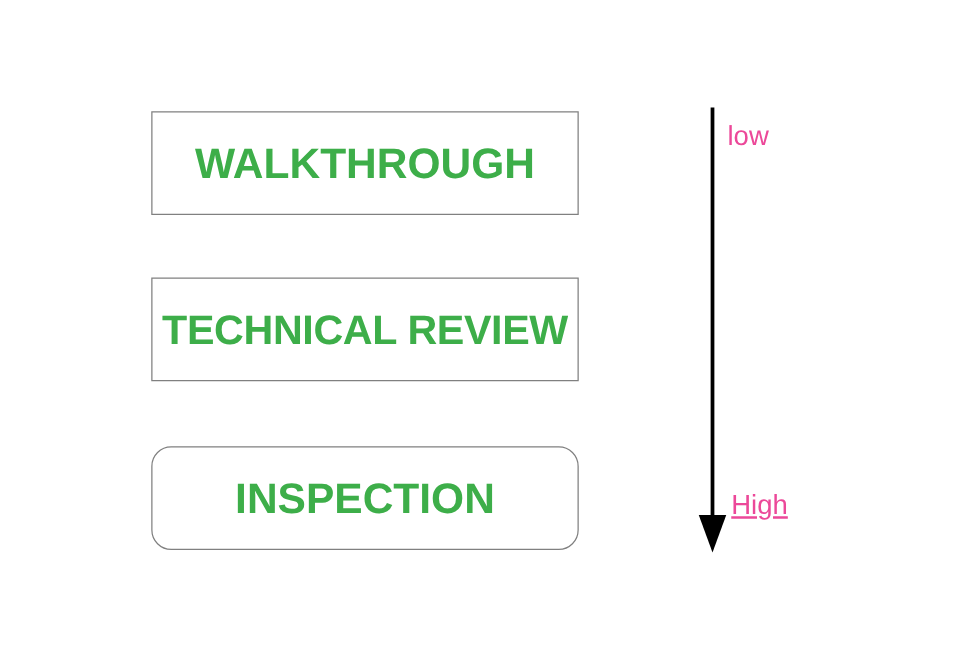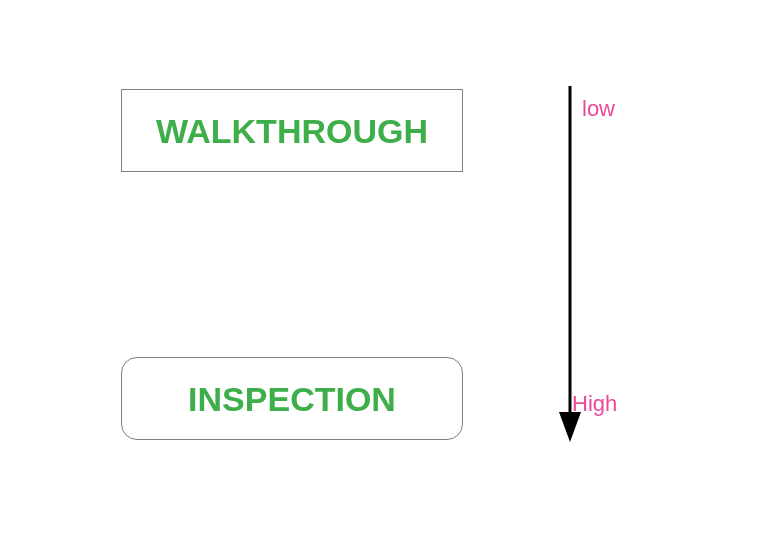--- a/index.html
+++ b/index.html
@@ -66,31 +66,34 @@
   .axis-label {
     position: absolute;
     font-family: "Liberation Sans", sans-serif;
     font-weight: normal;
     font-size: 22px;
     line-height: 1;
     color: #ec4899;
     white-space: nowrap;
   }
   #label-low  { left: 582px; top: 98px; }
-  #label-high { left: 572px; top: 393px; }
+  #label-high { left: 585px; top: 393px; text-decoration: underline; }
 </style>
 </head>
 <body>
 
 <div id="canvas">
 
   <div class="process-box" id="box-walkthrough">
     <span class="process-label">WALKTHROUGH</span>
   </div>
 
+  <div class="process-box" id="box-technical">
+    <span class="process-label">TECHNICAL REVIEW</span>
+  </div>
 
   <div class="process-box" id="box-inspection">
     <span class="process-label">INSPECTION</span>
   </div>
 
   <div id="severity-arrow">
     <svg width="40" height="370" viewBox="0 0 40 370">
       <line x1="18" y1="6" x2="18" y2="338" stroke="#000000" stroke-width="3"></line>
       <polygon points="18,362 7,332 29,332" fill="#000000"></polygon>
     </svg>

